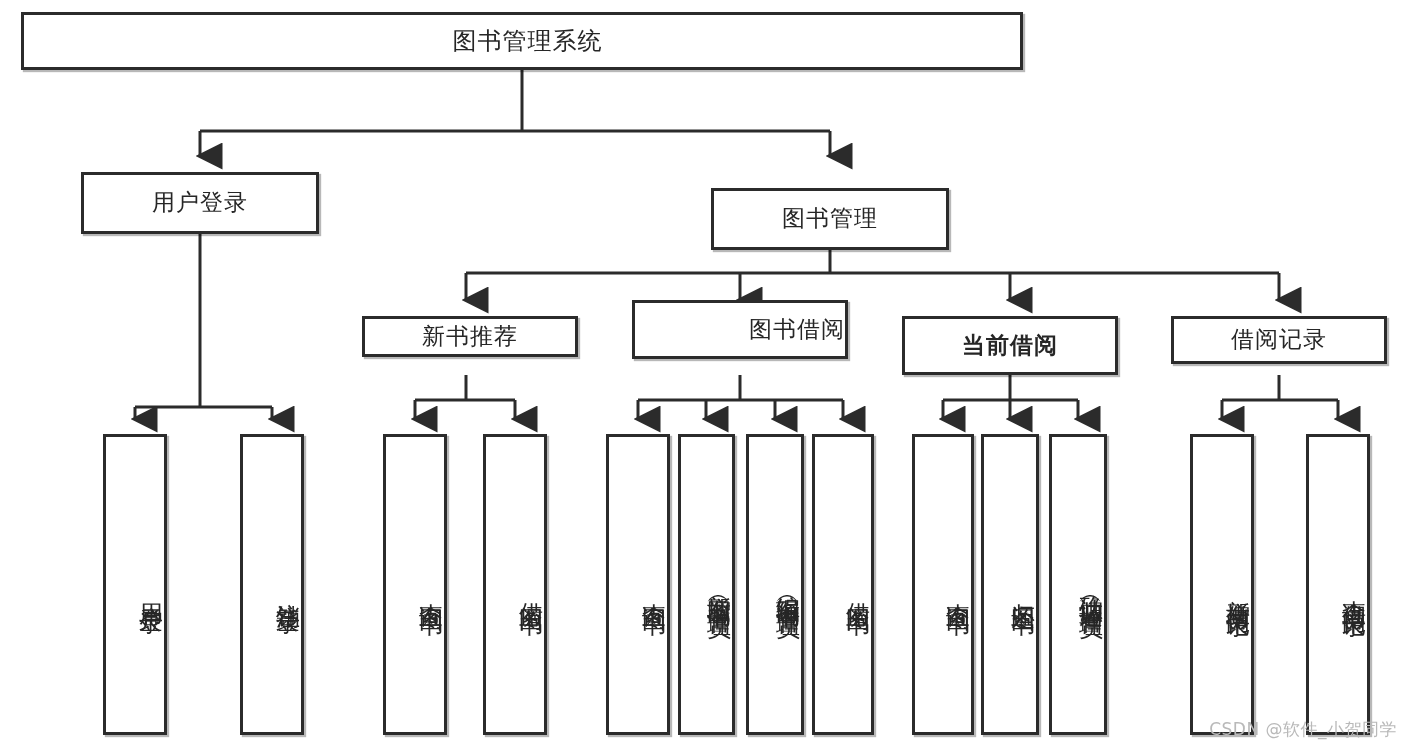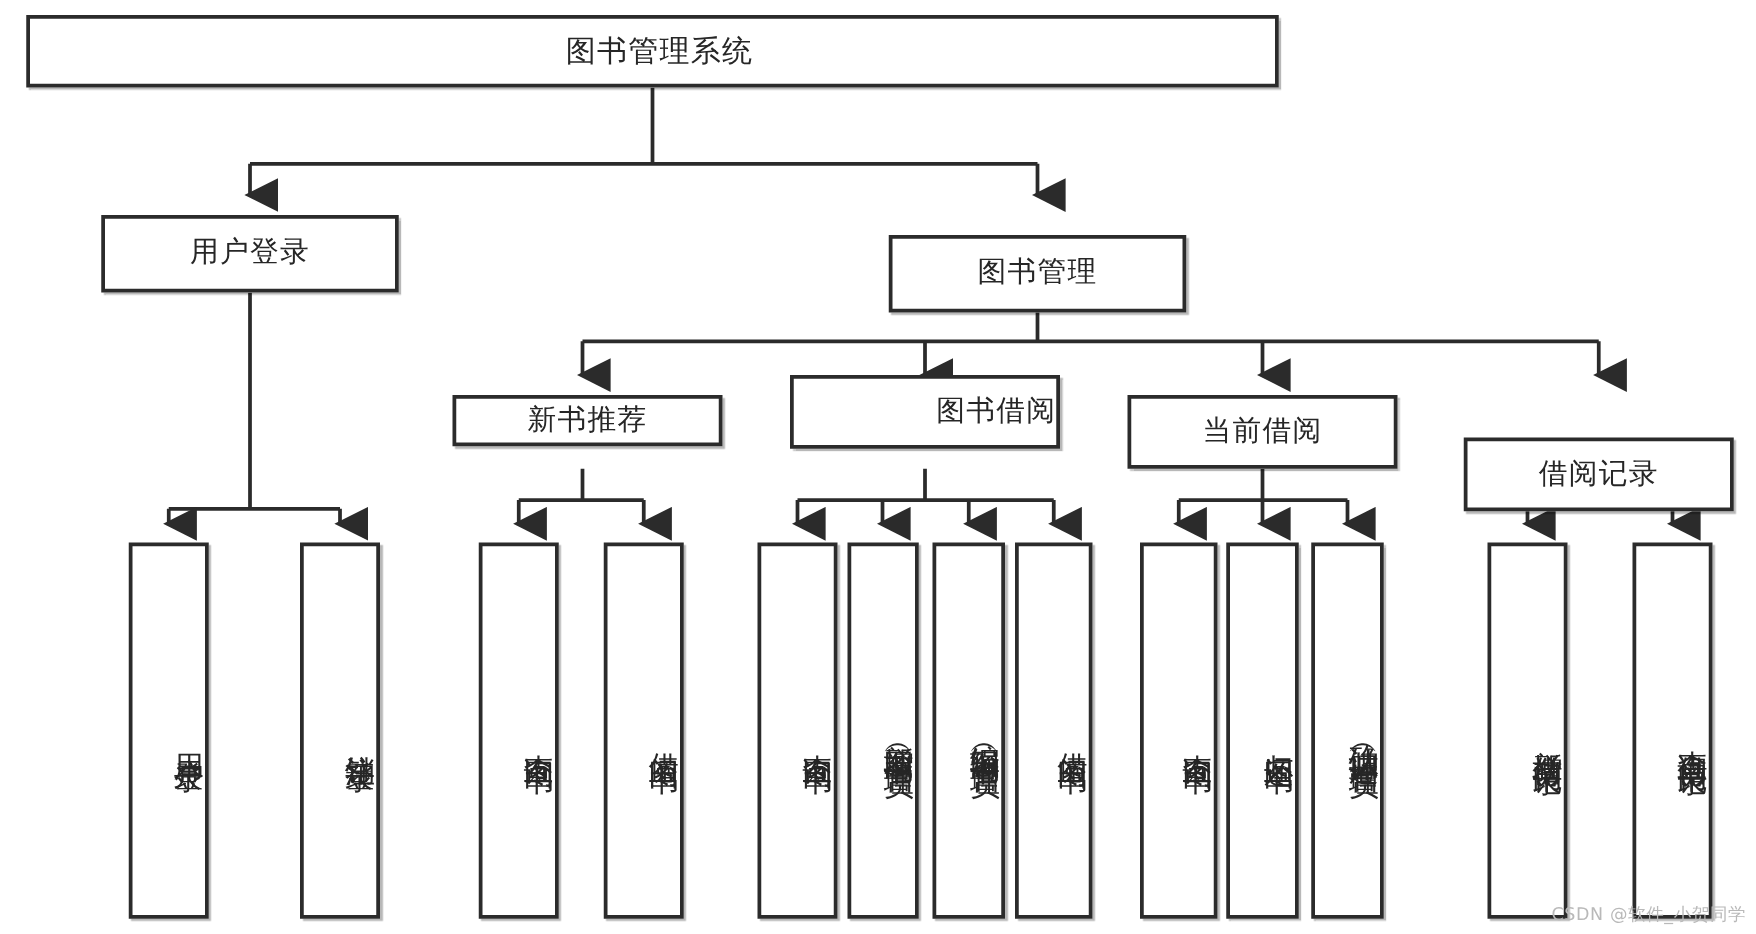--- a/index.html
+++ b/index.html
@@ -58,21 +58,21 @@
   }
   .node.vert .vlabel {
     writing-mode: vertical-rl;
     text-orientation: upright;
     white-space: nowrap;
   }
   .watermark {
     position: absolute;
     right: 8px;
     bottom: 6px;
-    font-size: 14px;
+    font-size: 17px;
     color: #b9b9b9;
     letter-spacing: 0.5px;
     white-space: nowrap;
   }
 </style>
 </head>
 <body>
 
 <div id="canvas">
 
@@ -136,24 +136,24 @@
   <div class="node horiz" style="left:711px; top:188px; width:238px; height:62px;">
     <span>图书管理</span>
   </div>
 
   <div class="node horiz" style="left:362px; top:316px; width:216px; height:41px;">
     <span>新书推荐</span>
   </div>
   <div class="node horiz" style="left:632px; top:300px; width:216px; height:59px;justify-content:flex-end;">
     <span>图书借阅</span>
   </div>
-  <div class="node horiz" style="left:902px; top:316px; width:216px; height:59px;">
+  <div class="node horiz" style="left:902px; top:316px; width:216px; height:59px;font-weight:bold;">
     <span>当前借阅</span>
   </div>
-  <div class="node horiz" style="left:1171px; top:316px; width:216px; height:59px;margin-top:34px;">
+  <div class="node horiz" style="left:1171px; top:316px; width:216px; height:48px;">
     <span>借阅记录</span>
   </div>
 
   <div class="node vert" style="left:103px; top:434px; width:64px; height:301px;">
     <span class="vlabel">用户登录</span>
   </div>
   <div class="node vert" style="left:240px; top:434px; width:64px; height:301px;">
     <span class="vlabel">注销登录</span>
   </div>
 

